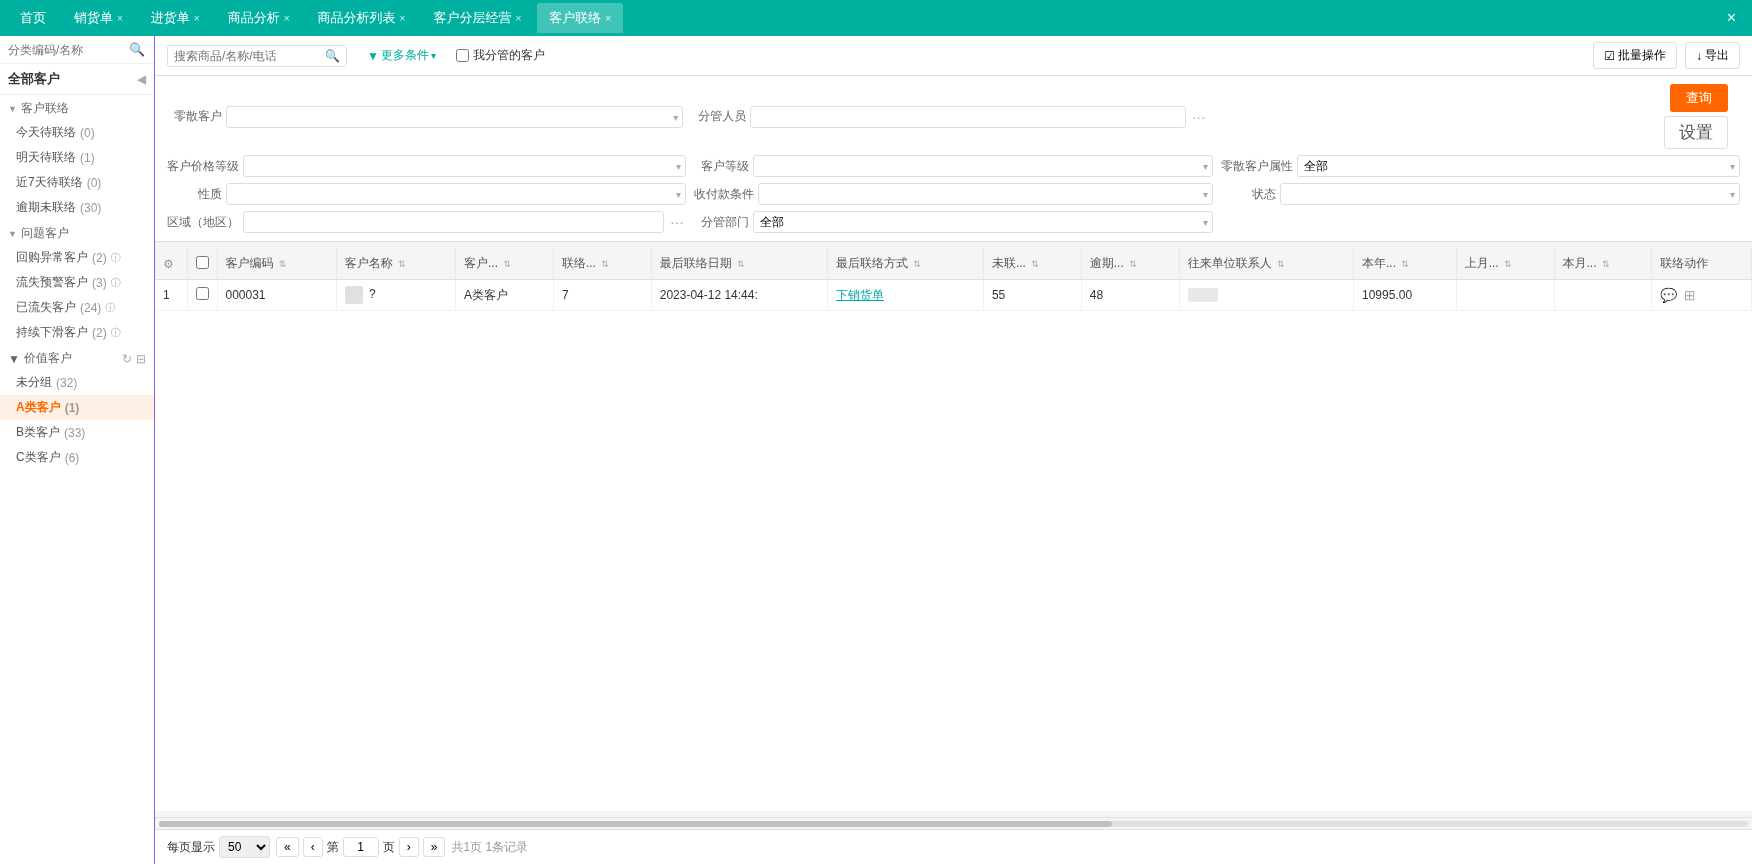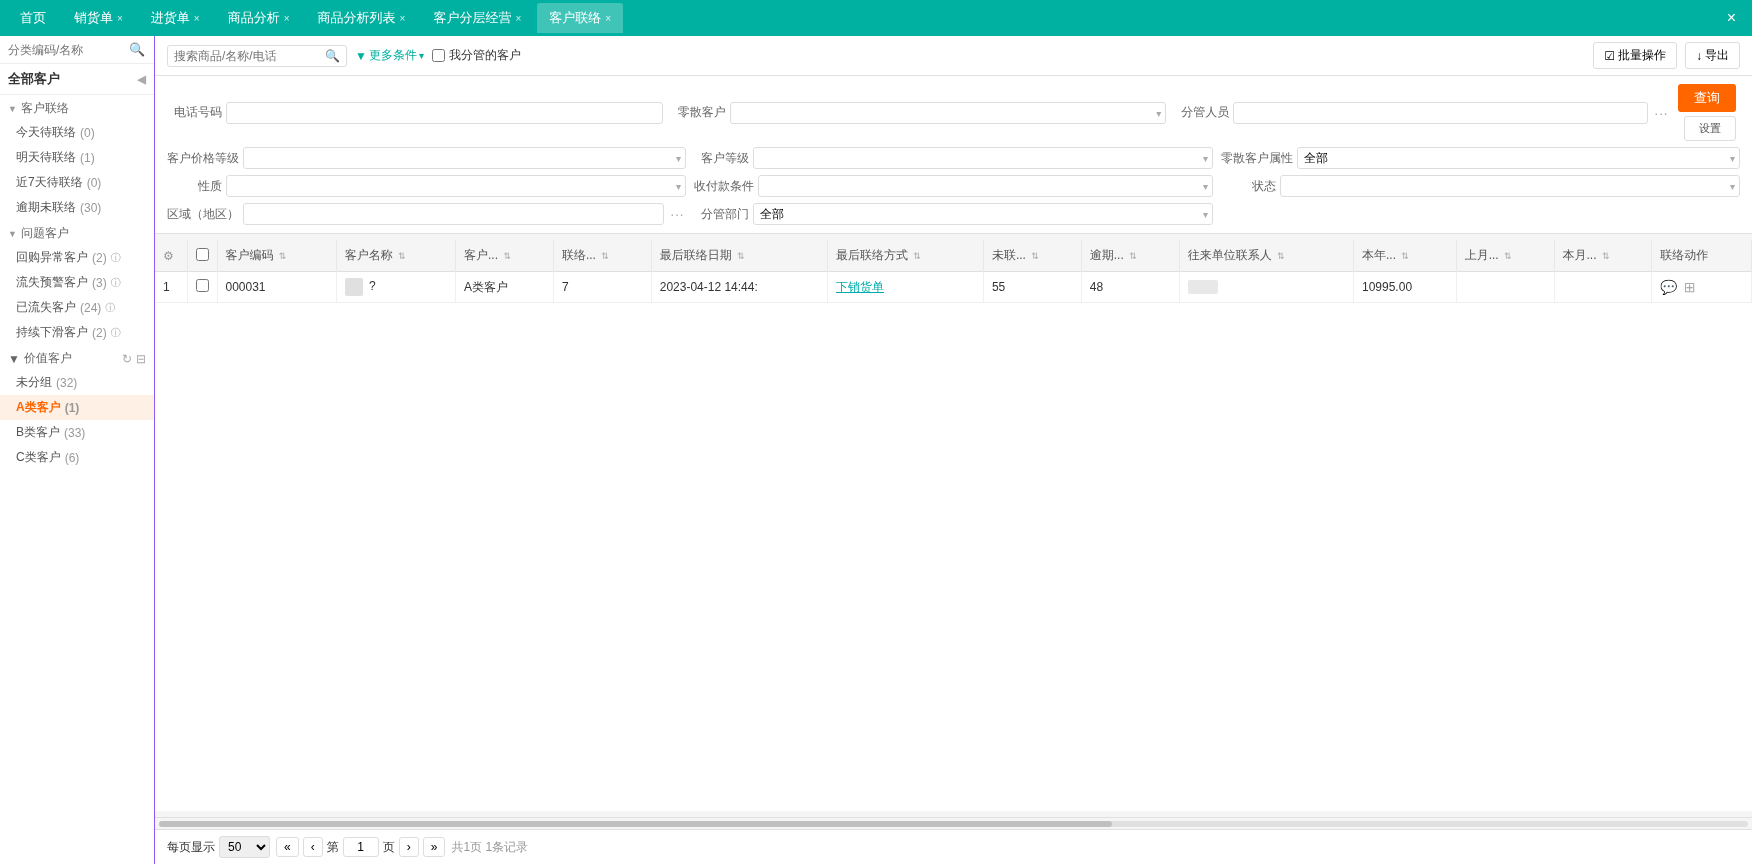--- a/index.html
+++ b/index.html
@@ -119,21 +119,21 @@
       background: #f5f5f5;
     }
 
     
     .filter-bar {
       display: flex;
       align-items: center;
       padding: 6px 12px;
       background: white;
       border-bottom: 1px solid #e0e0e0;
-      gap: 8px;
+      gap: 20px;
     }
     .filter-search {
       display: flex;
       align-items: center;
       border: 1px solid #ddd;
       border-radius: 3px;
       padding: 3px 6px;
       gap: 4px;
       width: 180px;
     }
@@ -183,21 +183,21 @@
       font-size: 13px;
       font-weight: normal;
     }
     .btn-settings {
       background: white;
       color: #555;
       border: 1px solid #ddd;
       padding: 4px 14px;
       border-radius: 3px;
       cursor: pointer;
-      font-size: 11px;
+      font-size: 17px;
     }
     .filter-actions {
       display: flex;
       flex-direction: column;
       align-items: flex-end;
       justify-content: center;
       gap: 4px;
       padding-right: 4px;
     }
 
@@ -506,24 +506,20 @@
         <button class="btn-export">
           <span>↓</span>
           <span>导出</span>
         </button>
       </div>
     </div>
 
     <div class="filter-form-inner">
 
       <div class="filter-form-row">
-        <div class="filter-cell">
-          <span class="lbl">电话号码</span>
-          <input class="inp" type="text" value="" style="">
-        </div>
         <div class="filter-cell">
           <span class="lbl">零散客户</span>
           <div class="sel-wrap">
             <select><option></option></select>
             <span class="ch">▾</span>
           </div>
         </div>
         <div class="filter-cell">
           <span class="lbl">分管人员</span>
           <input class="inp" type="text" style="flex: 1 1 0%;">

